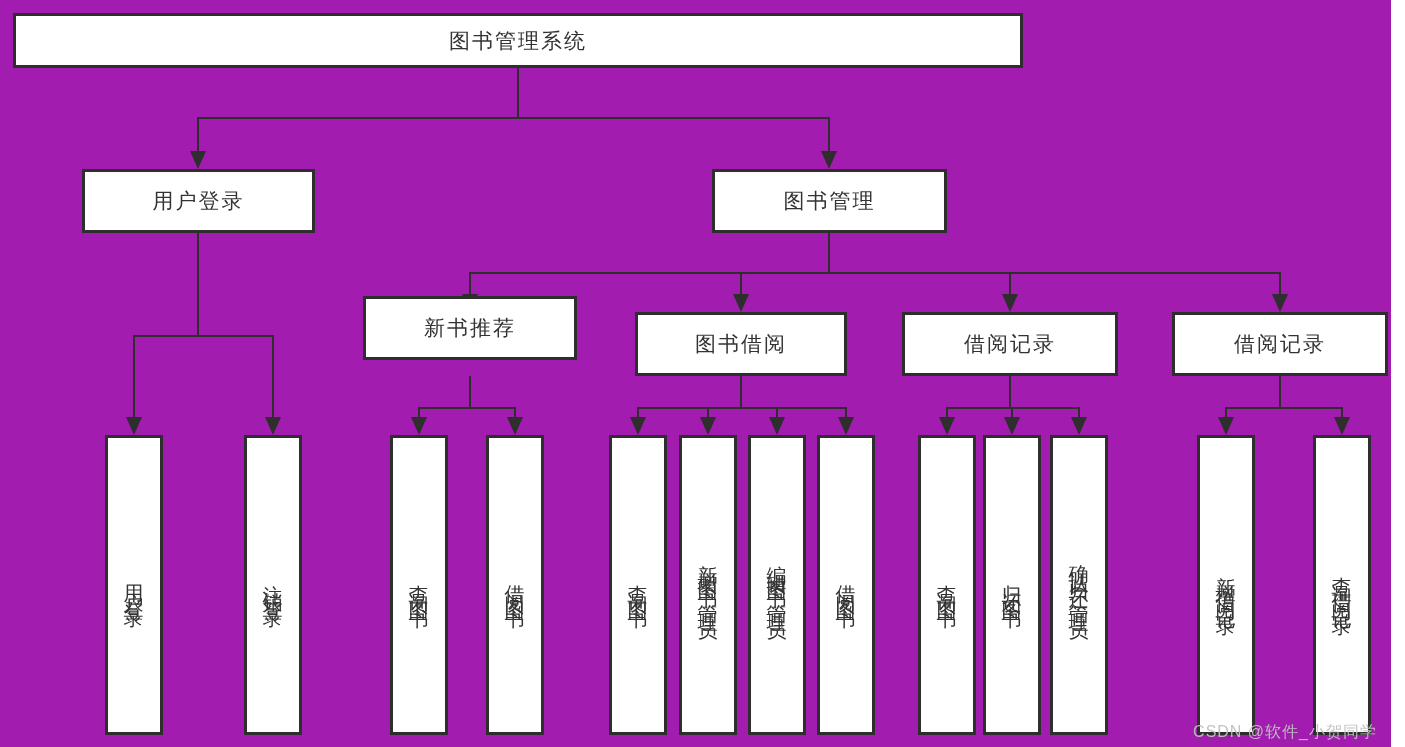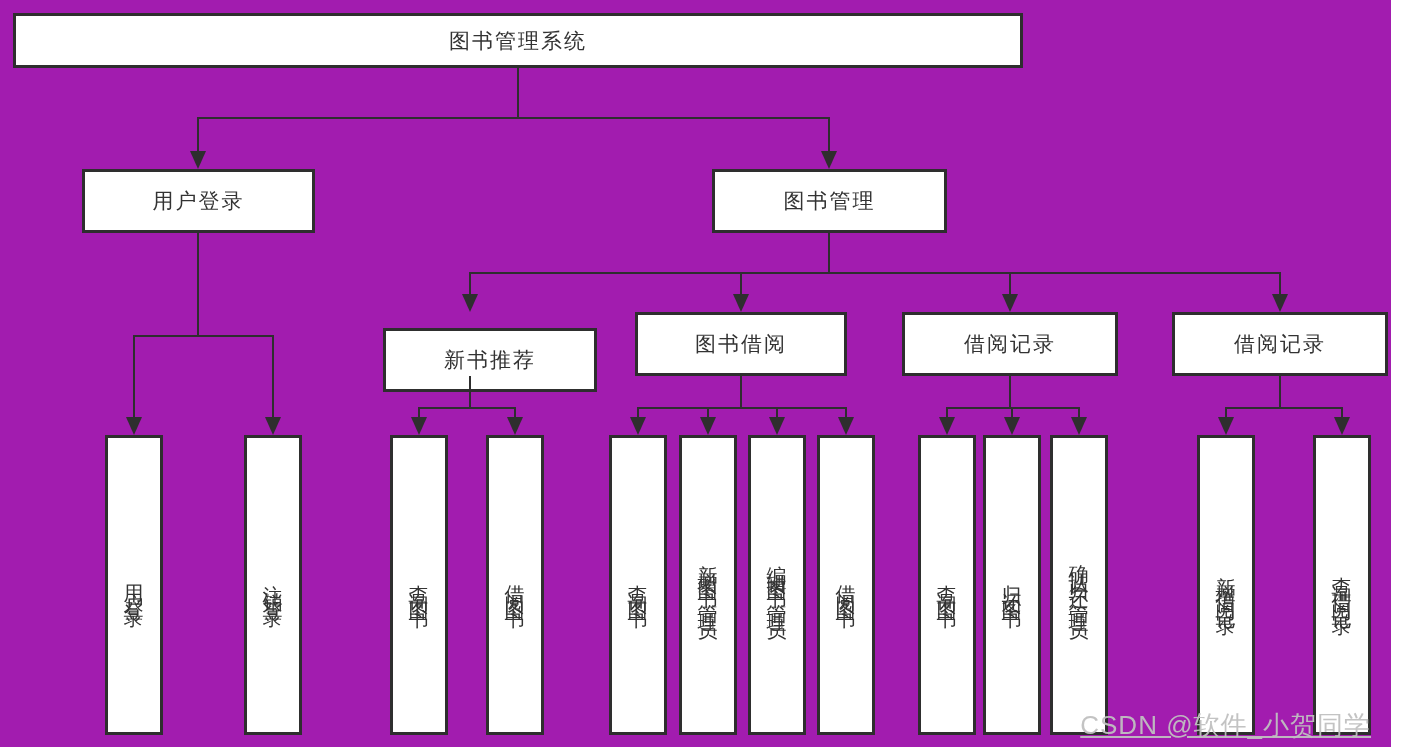--- a/index.html
+++ b/index.html
@@ -18,22 +18,22 @@
   }
   .hline,.vline{position:absolute;background:#2e2e2e;}
   .hline{height:2px;}
   .vline{width:2px;}
   .arrow{
     position:absolute;width:0;height:0;
     border-left:8px solid transparent;border-right:8px solid transparent;
     border-top:18px solid #2e2e2e;
   }
   .watermark{
-    position:absolute;right:20px;bottom:4px;font-size:26px;color:rgba(192,192,192,0.95);
-    letter-spacing:1px;white-space:nowrap;z-index:5;text-decoration:underline;
+    position:absolute;right:14px;bottom:4px;font-size:16px;color:rgba(192,192,192,0.95);
+    letter-spacing:1px;white-space:nowrap;z-index:5;
   }
 </style>
 </head>
 <body>
 
 <div class="canvas">
 
   <div class="node" style="left:13px;top:13px;width:1010px;height:55px;">
     <span class="hlabel">图书管理系统</span>
   </div>
@@ -63,21 +63,21 @@
   <div class="hline" style="left:469px;top:272px;width:812px;"></div>
   <div class="vline" style="left:469px;top:272px;height:24px;"></div>
   <div class="arrow" style="left:462px;top:294px;"></div>
   <div class="vline" style="left:740px;top:272px;height:24px;"></div>
   <div class="arrow" style="left:733px;top:294px;"></div>
   <div class="vline" style="left:1009px;top:272px;height:24px;"></div>
   <div class="arrow" style="left:1002px;top:294px;"></div>
   <div class="vline" style="left:1279px;top:272px;height:24px;"></div>
   <div class="arrow" style="left:1272px;top:294px;"></div>
 
-  <div class="node" style="left:363px;top:328px;width:214px;height:64px;margin-left:20px;">
+  <div class="node" style="left:363px;top:296px;width:214px;height:64px;">
     <span class="hlabel">新书推荐</span>
   </div>
   <div class="node" style="left:635px;top:312px;width:212px;height:64px;text-align:right;">
     <span class="hlabel">图书借阅</span>
   </div>
   <div class="node" style="left:902px;top:312px;width:216px;height:64px;">
     <span class="hlabel">借阅记录</span>
   </div>
   <div class="node" style="left:1172px;top:312px;width:216px;height:64px;">
     <span class="hlabel">借阅记录</span>

